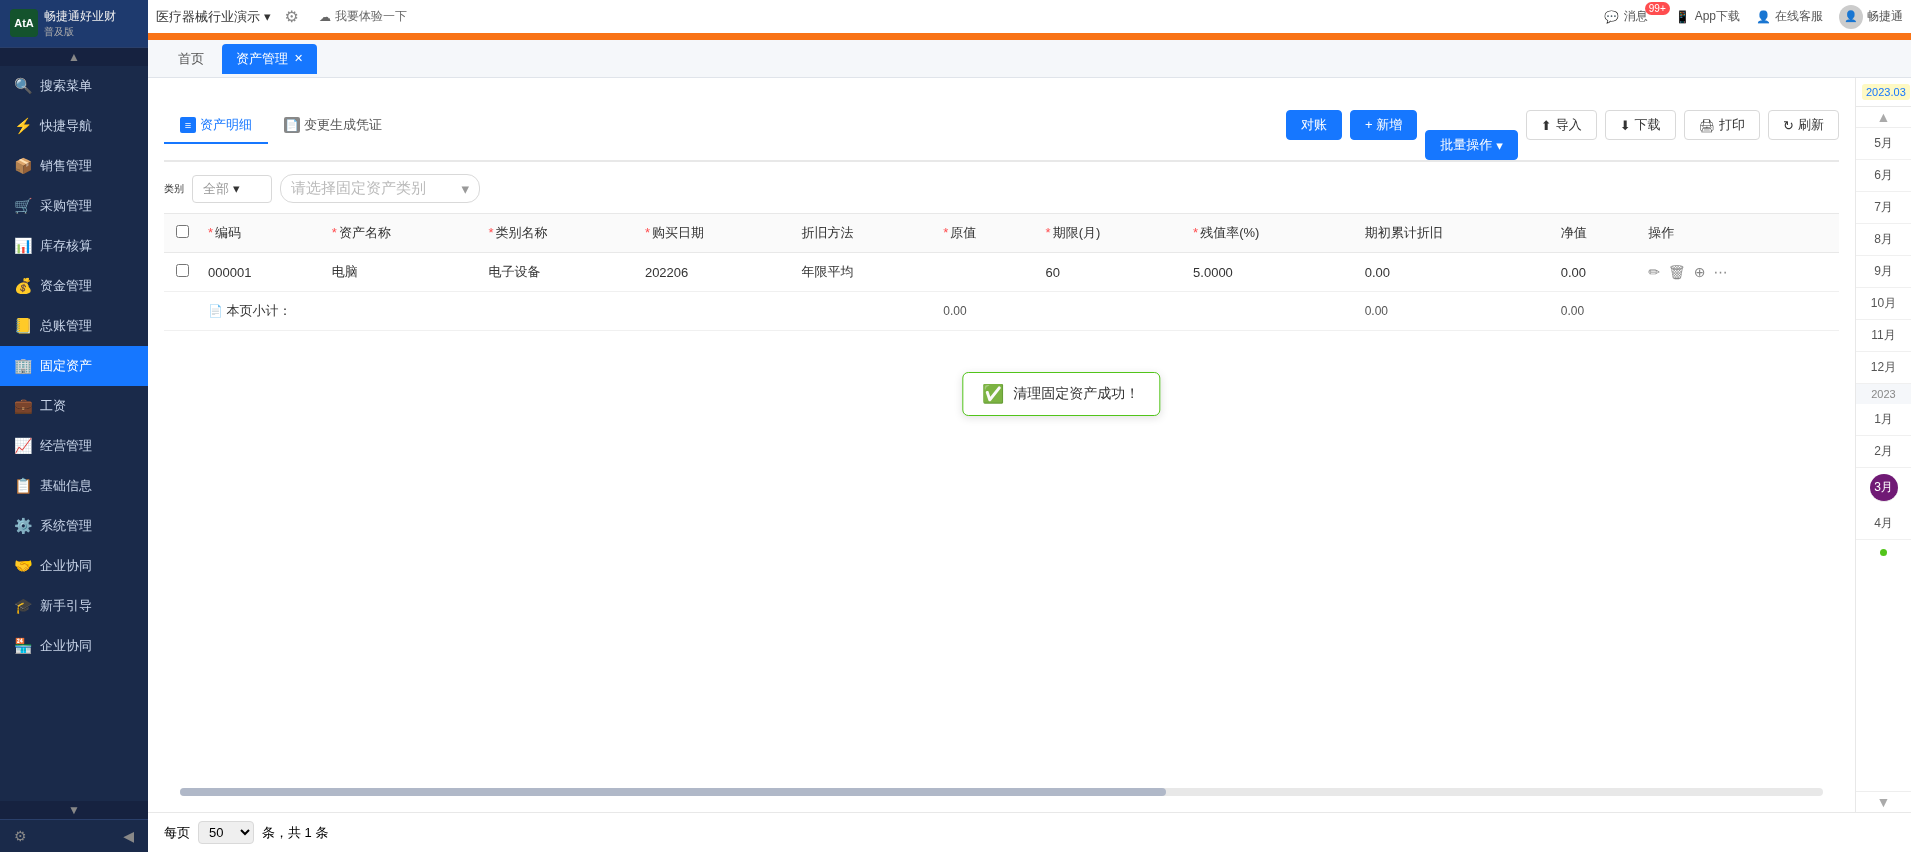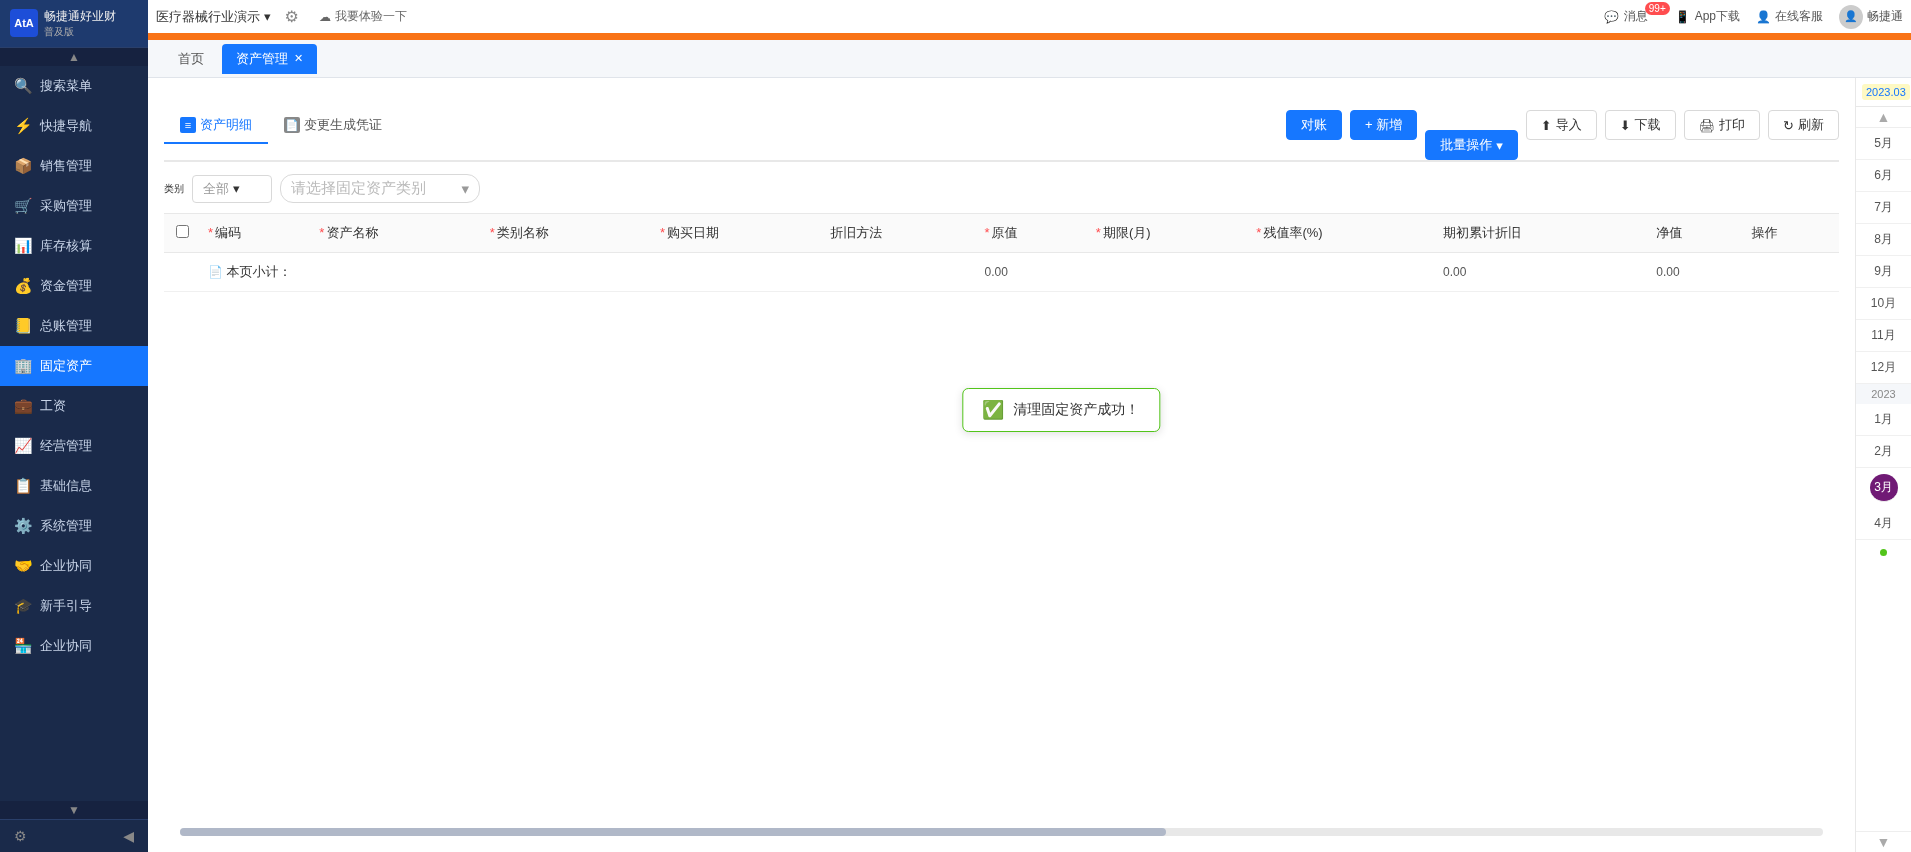--- a/index.html
+++ b/index.html
@@ -18,21 +18,21 @@
     .sidebar-logo {
       background: #1e3a6e;
       padding: 8px 10px;
       display: flex;
       align-items: center;
       gap: 6px;
       border-bottom: 1px solid #2a3f6a;
     }
     .sidebar-logo-icon {
       width: 28px; height: 28px;
-      background: #1d4ed8;
+      background: #14532d;
       border-radius: 4px;
       display: flex; align-items: center; justify-content: center;
       color: white; font-size: 11px; font-weight: bold;
     }
     .sidebar-logo-text { font-size: 12px; color: #eee; line-height: 1.4; }
     .sidebar-logo-sub { font-size: 10px; color: #aaa; }
     .sidebar-scroll-up, .sidebar-scroll-down {
       background: #162240;
       text-align: center;
       padding: 2px;
@@ -543,20 +543,43 @@
               <th><span class="req">*</span><span>原值</span></th>
               <th><span class="req">*</span><span>期限(月)</span></th>
               <th><span class="req">*</span><span>残值率(%)</span></th>
               <th><span>期初累计折旧</span></th>
               <th><span>净值</span></th>
               <th><span>操作</span></th>
             </tr>
           </thead>
           <tbody>
             <tr>
+              <td class="checkbox-cell">
+                <input type="checkbox" style="">
+              </td>
+              <td>000001</td>
+              <td>电脑</td>
+              <td>电子设备</td>
+              <td>202206</td>
+              <td>年限平均</td>
+              <td></td>
+              <td>60</td>
+              <td>5.0000</td>
+              <td>0.00</td>
+              <td>0.00</td>
+              <td>
+                <div class="action-icons">
+                  <span class="action-icon" title="编辑">✏</span>
+                  <span class="action-icon" title="删除">🗑</span>
+                  <span class="action-icon" title="复制">⊕</span>
+                  <span class="action-icon" title="更多">⋯</span>
+                </div>
+              </td>
+            </tr>
+            <tr>
               <td></td>
               <td colspan="5">
                 <span style="color:#1677ff;font-size:12px;">📄</span>
                 <span class="subtotal">本页小计：</span>
               </td>
               <td class="subtotal">0.00</td>
               <td></td>
               <td></td>
               <td class="subtotal">0.00</td>
               <td class="subtotal">0.00</td>
@@ -610,13 +633,23 @@
           <span style="display:inline-block;width:7px;height:7px;background:#52c41a;border-radius:50%;"></span>
         </div>
       </div>
 
       <div style="text-align:center;padding:2px 0;border-top:1px solid #eee;">
         <span style="cursor:pointer;color:#aaa;font-size:14px;">▼</span>
       </div>
     </div>
   </div>
 
+  <div class="pagination">
+    <span>每页</span>
+    <select>
+      <option value="50" selected="">50</option>
+      <option value="10">10</option>
+      <option value="20">20</option>
+      <option value="100">100</option>
+    </select>
+    <span>条，共 1 条</span>
+  </div>
 </div>
 
 </body></html>

